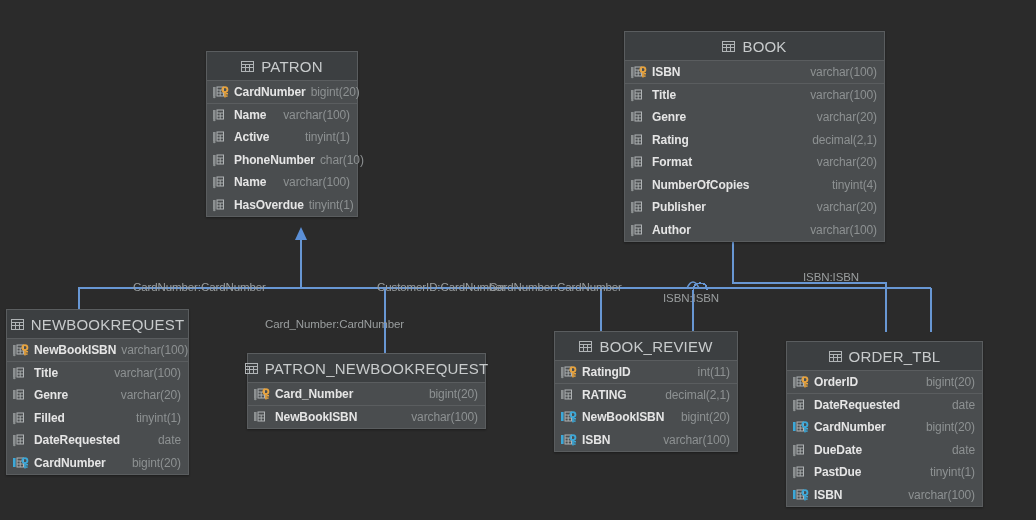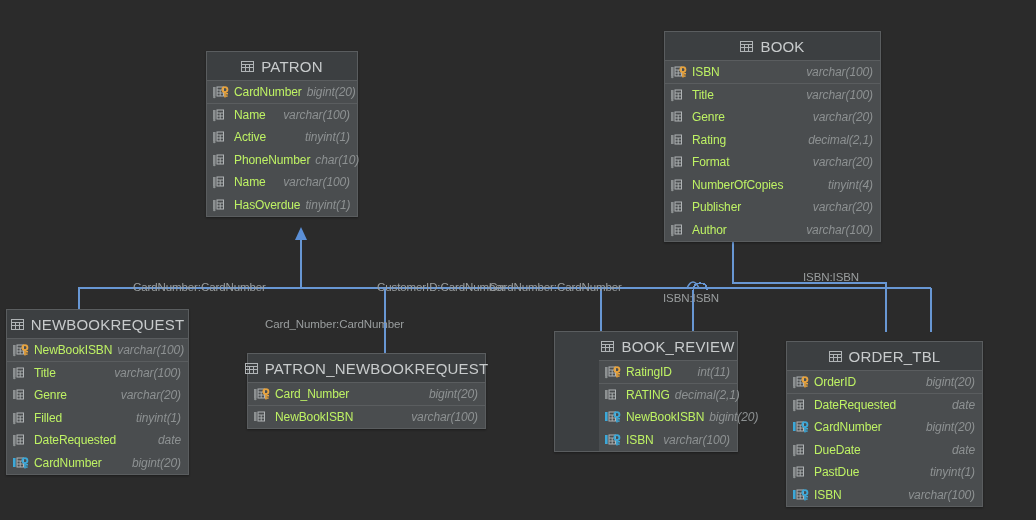--- a/index.html
+++ b/index.html
@@ -50,31 +50,30 @@
   .row {
     height: 22.5px;
     display: flex;
     align-items: center;
     padding: 0 7px 0 5px;
     gap: 5px;
     background: #4a4d4f;
   }
   .row.pk-sep { border-bottom: 1px solid #5a5d5f; }
   .col-name {
-    color: #bef264;
+    color: #e5e5e5;
     font-size: 12px;
-    font-weight: normal;
+    font-weight: bold;
     letter-spacing: -0.1px;
   }
   .col-type {
     margin-left: auto;
     color: #8d9192;
     font-size: 12px;
     letter-spacing: -0.1px;
-    font-style: italic;
   }
   .ic { flex: 0 0 auto; display: block; }
 </style>
 </head>
 <body>
 
 <div id="canvas">
 
   <svg id="edges" width="1036" height="520" viewBox="0 0 1036 520" fill="none">
     <g stroke="#6897d4" stroke-width="1.4" fill="none" shape-rendering="crispEdges">
@@ -193,21 +192,21 @@
               <rect x="5" y="2" width="6.5" height="9" fill="none" stroke="#b0b4b6" stroke-width="1"></rect>
               <line x1="5" y1="5" x2="11.5" y2="5" stroke="#b0b4b6" stroke-width="0.9"></line>
               <line x1="5" y1="8" x2="11.5" y2="8" stroke="#b0b4b6" stroke-width="0.9"></line>
               <line x1="8.2" y1="5" x2="8.2" y2="11" stroke="#b0b4b6" stroke-width="0.9"></line>
             </svg>
             <span class="col-name">HasOverdue</span>
             <span class="col-type">tinyint(1)</span>
           </div>
         </div>
       </div>
-      <div class="tbl" style="left: 624px; top: 31px; width: 217px; margin-left: 40px;">
+      <div class="tbl" style="left: 624px; top: 31px; width: 261px;">
         <div class="tbl-head">
           <svg class="ic" width="13" height="13" viewBox="0 0 13 13">
             <rect x="0.5" y="1.5" width="12" height="10" fill="none" stroke="#b0b4b6" stroke-width="1"></rect>
             <line x1="0.5" y1="4.5" x2="12.5" y2="4.5" stroke="#b0b4b6" stroke-width="1"></line>
             <line x1="0.5" y1="7.5" x2="12.5" y2="7.5" stroke="#b0b4b6" stroke-width="1"></line>
             <line x1="4.5" y1="4.5" x2="4.5" y2="11.5" stroke="#b0b4b6" stroke-width="1"></line>
             <line x1="8.5" y1="4.5" x2="8.5" y2="11.5" stroke="#b0b4b6" stroke-width="1"></line>
           </svg>
           <span>BOOK</span>
         </div>
@@ -438,21 +437,21 @@
               <rect x="5" y="2" width="6.5" height="9" fill="none" stroke="#b0b4b6" stroke-width="1"></rect>
               <line x1="5" y1="5" x2="11.5" y2="5" stroke="#b0b4b6" stroke-width="0.9"></line>
               <line x1="5" y1="8" x2="11.5" y2="8" stroke="#b0b4b6" stroke-width="0.9"></line>
               <line x1="8.2" y1="5" x2="8.2" y2="11" stroke="#b0b4b6" stroke-width="0.9"></line>
             </svg>
             <span class="col-name">NewBookISBN</span>
             <span class="col-type">varchar(100)</span>
           </div>
         </div>
       </div>
-      <div class="tbl" style="left: 554px; top: 331px; width: 184px; padding-left: 44px;">
+      <div class="tbl" style="left: 554px; top: 331px; width: 184px;">
         <div class="tbl-head">
           <svg class="ic" width="13" height="13" viewBox="0 0 13 13">
             <rect x="0.5" y="1.5" width="12" height="10" fill="none" stroke="#b0b4b6" stroke-width="1"></rect>
             <line x1="0.5" y1="4.5" x2="12.5" y2="4.5" stroke="#b0b4b6" stroke-width="1"></line>
             <line x1="0.5" y1="7.5" x2="12.5" y2="7.5" stroke="#b0b4b6" stroke-width="1"></line>
             <line x1="4.5" y1="4.5" x2="4.5" y2="11.5" stroke="#b0b4b6" stroke-width="1"></line>
             <line x1="8.5" y1="4.5" x2="8.5" y2="11.5" stroke="#b0b4b6" stroke-width="1"></line>
           </svg>
           <span>BOOK_REVIEW</span>
         </div>

